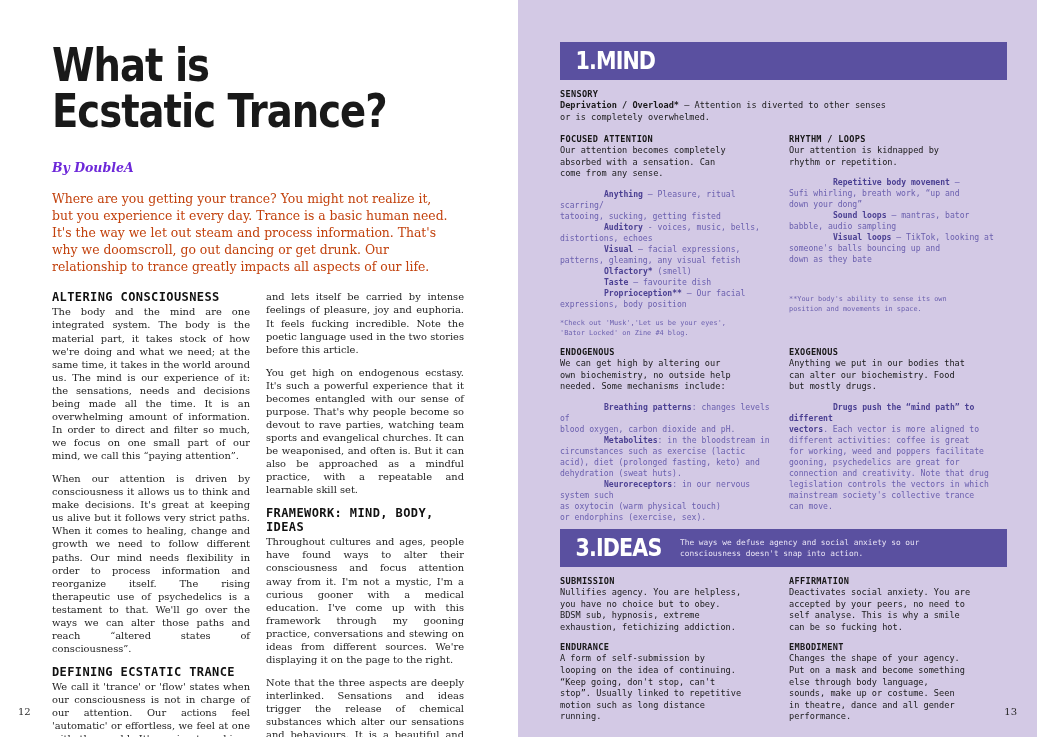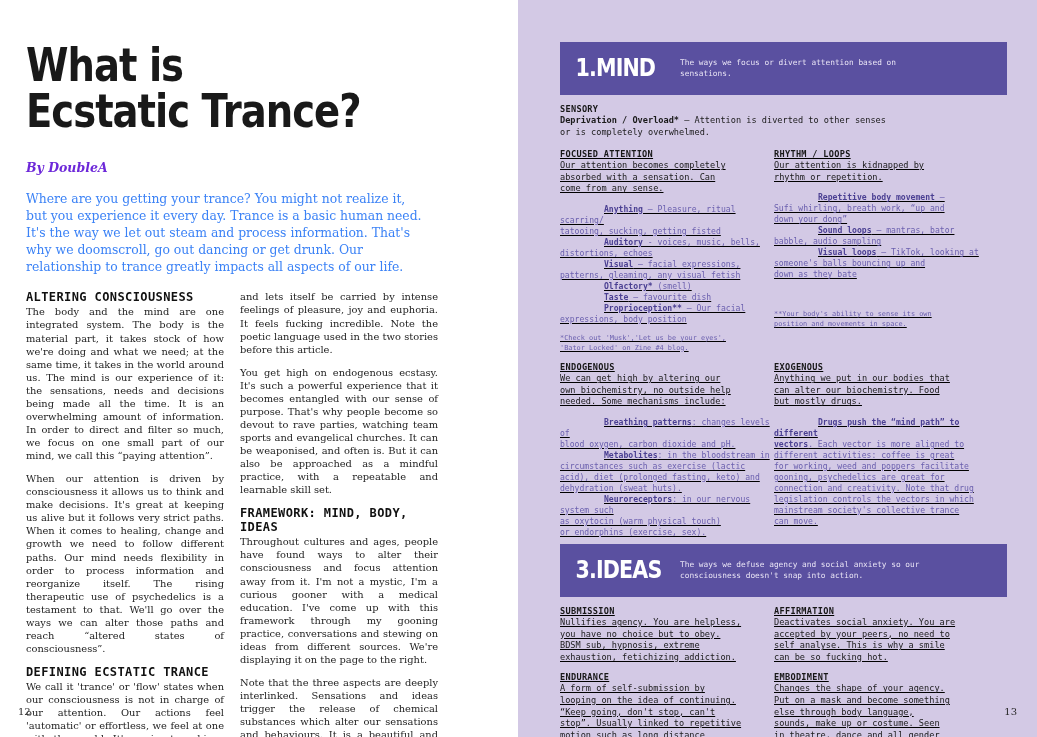--- a/index.html
+++ b/index.html
@@ -10,21 +10,21 @@
     overflow:hidden;
   }
   .spread{position:relative;width:1037px;height:737px;display:flex;}
 
   
   .page-left{
     position:relative;
     width:518px;height:737px;
     background:#ffffff;
     box-sizing:border-box;
-    padding:42px 34px 0 26px;
+    padding:42px 34px 0 52px;
   }
   .title{
     font-family:"DejaVu Sans",sans-serif;
     font-weight:700;
     font-size:47px;
     line-height:0.98;
     letter-spacing:-1.2px;
     color:#191919;
     margin:0;
     transform:scaleX(0.82);
@@ -36,21 +36,21 @@
     font-style:italic;
     font-weight:700;
     font-size:12.5px;
     color:#6d28d9;
     margin:26px 0 0 0;
   }
   .intro{
     font-family:"DejaVu Serif",serif;
     font-size:12.4px;
     line-height:1.36;
-    color:#3b82f6;
+    color:#c2410c;
     margin:16px 0 0 0;
     width:404px;
   }
   .cols{
     display:flex;
     gap:16px;
     margin-top:15px;
     width:412px;
   }
   .col{width:198px;}
@@ -89,21 +89,21 @@
     box-sizing:border-box;
     padding:0;
   }
   .rp-inner{padding:42px 30px 0 42px;}
   .block{margin-bottom:6px;}
   .bar{
     background:#5a50a0;
     display:flex;
     align-items:center;
     padding:7px 0 8px 0;
-    height:53px;
+    height:38px;
     box-sizing:border-box;
   }
   .bar-num{
     font-family:"DejaVu Sans",sans-serif;
     font-weight:700;
     font-size:24px;
     letter-spacing:-1px;
     color:#ffffff;
     transform:scaleX(0.86);
     transform-origin:left center;
@@ -115,23 +115,22 @@
   .bar-desc{
     font-family:"DejaVu Sans Mono","Liberation Mono",monospace;
     font-size:7.8px;
     line-height:1.42;
     color:#e9e4f5;
     white-space:pre-line;
     margin-left:-6px;
   }
   .two-col{
     display:flex;
-    gap:4px;
+    gap:19px;
     margin-top:9px;
-    text-decoration:underline;
   }
   .rcol{width:210px;}
   .r-h{
     font-family:"DejaVu Sans Mono","Liberation Mono",monospace;
     font-weight:700;
     font-size:8.6px;
     letter-spacing:0.3px;
     color:#171717;
     margin:0 0 1px 0;
   }
@@ -198,22 +197,20 @@
 
     <div class="folio folio-left">12</div>
   </div>
 
   <div class="page-right">
     <div class="rp-inner">
 
       <div class="block">
         <div class="bar">
           <div class="bar-num">1.MIND</div>
-          <div class="bar-desc">The ways we focus or divert attention based on
-sensations.</div>
         </div>
         <div class="sensory">
           <div class="r-h">SENSORY</div>
           <div class="r-lead"><b>Deprivation / Overload*</b><span> – Attention is diverted to other senses
 or is completely overwhelmed.</span></div>
         </div>
         <div class="two-col gap-sm">
           <div class="rcol">
             <div class="r-h">FOCUSED ATTENTION</div>
             <div class="r-lead">Our attention becomes completely

